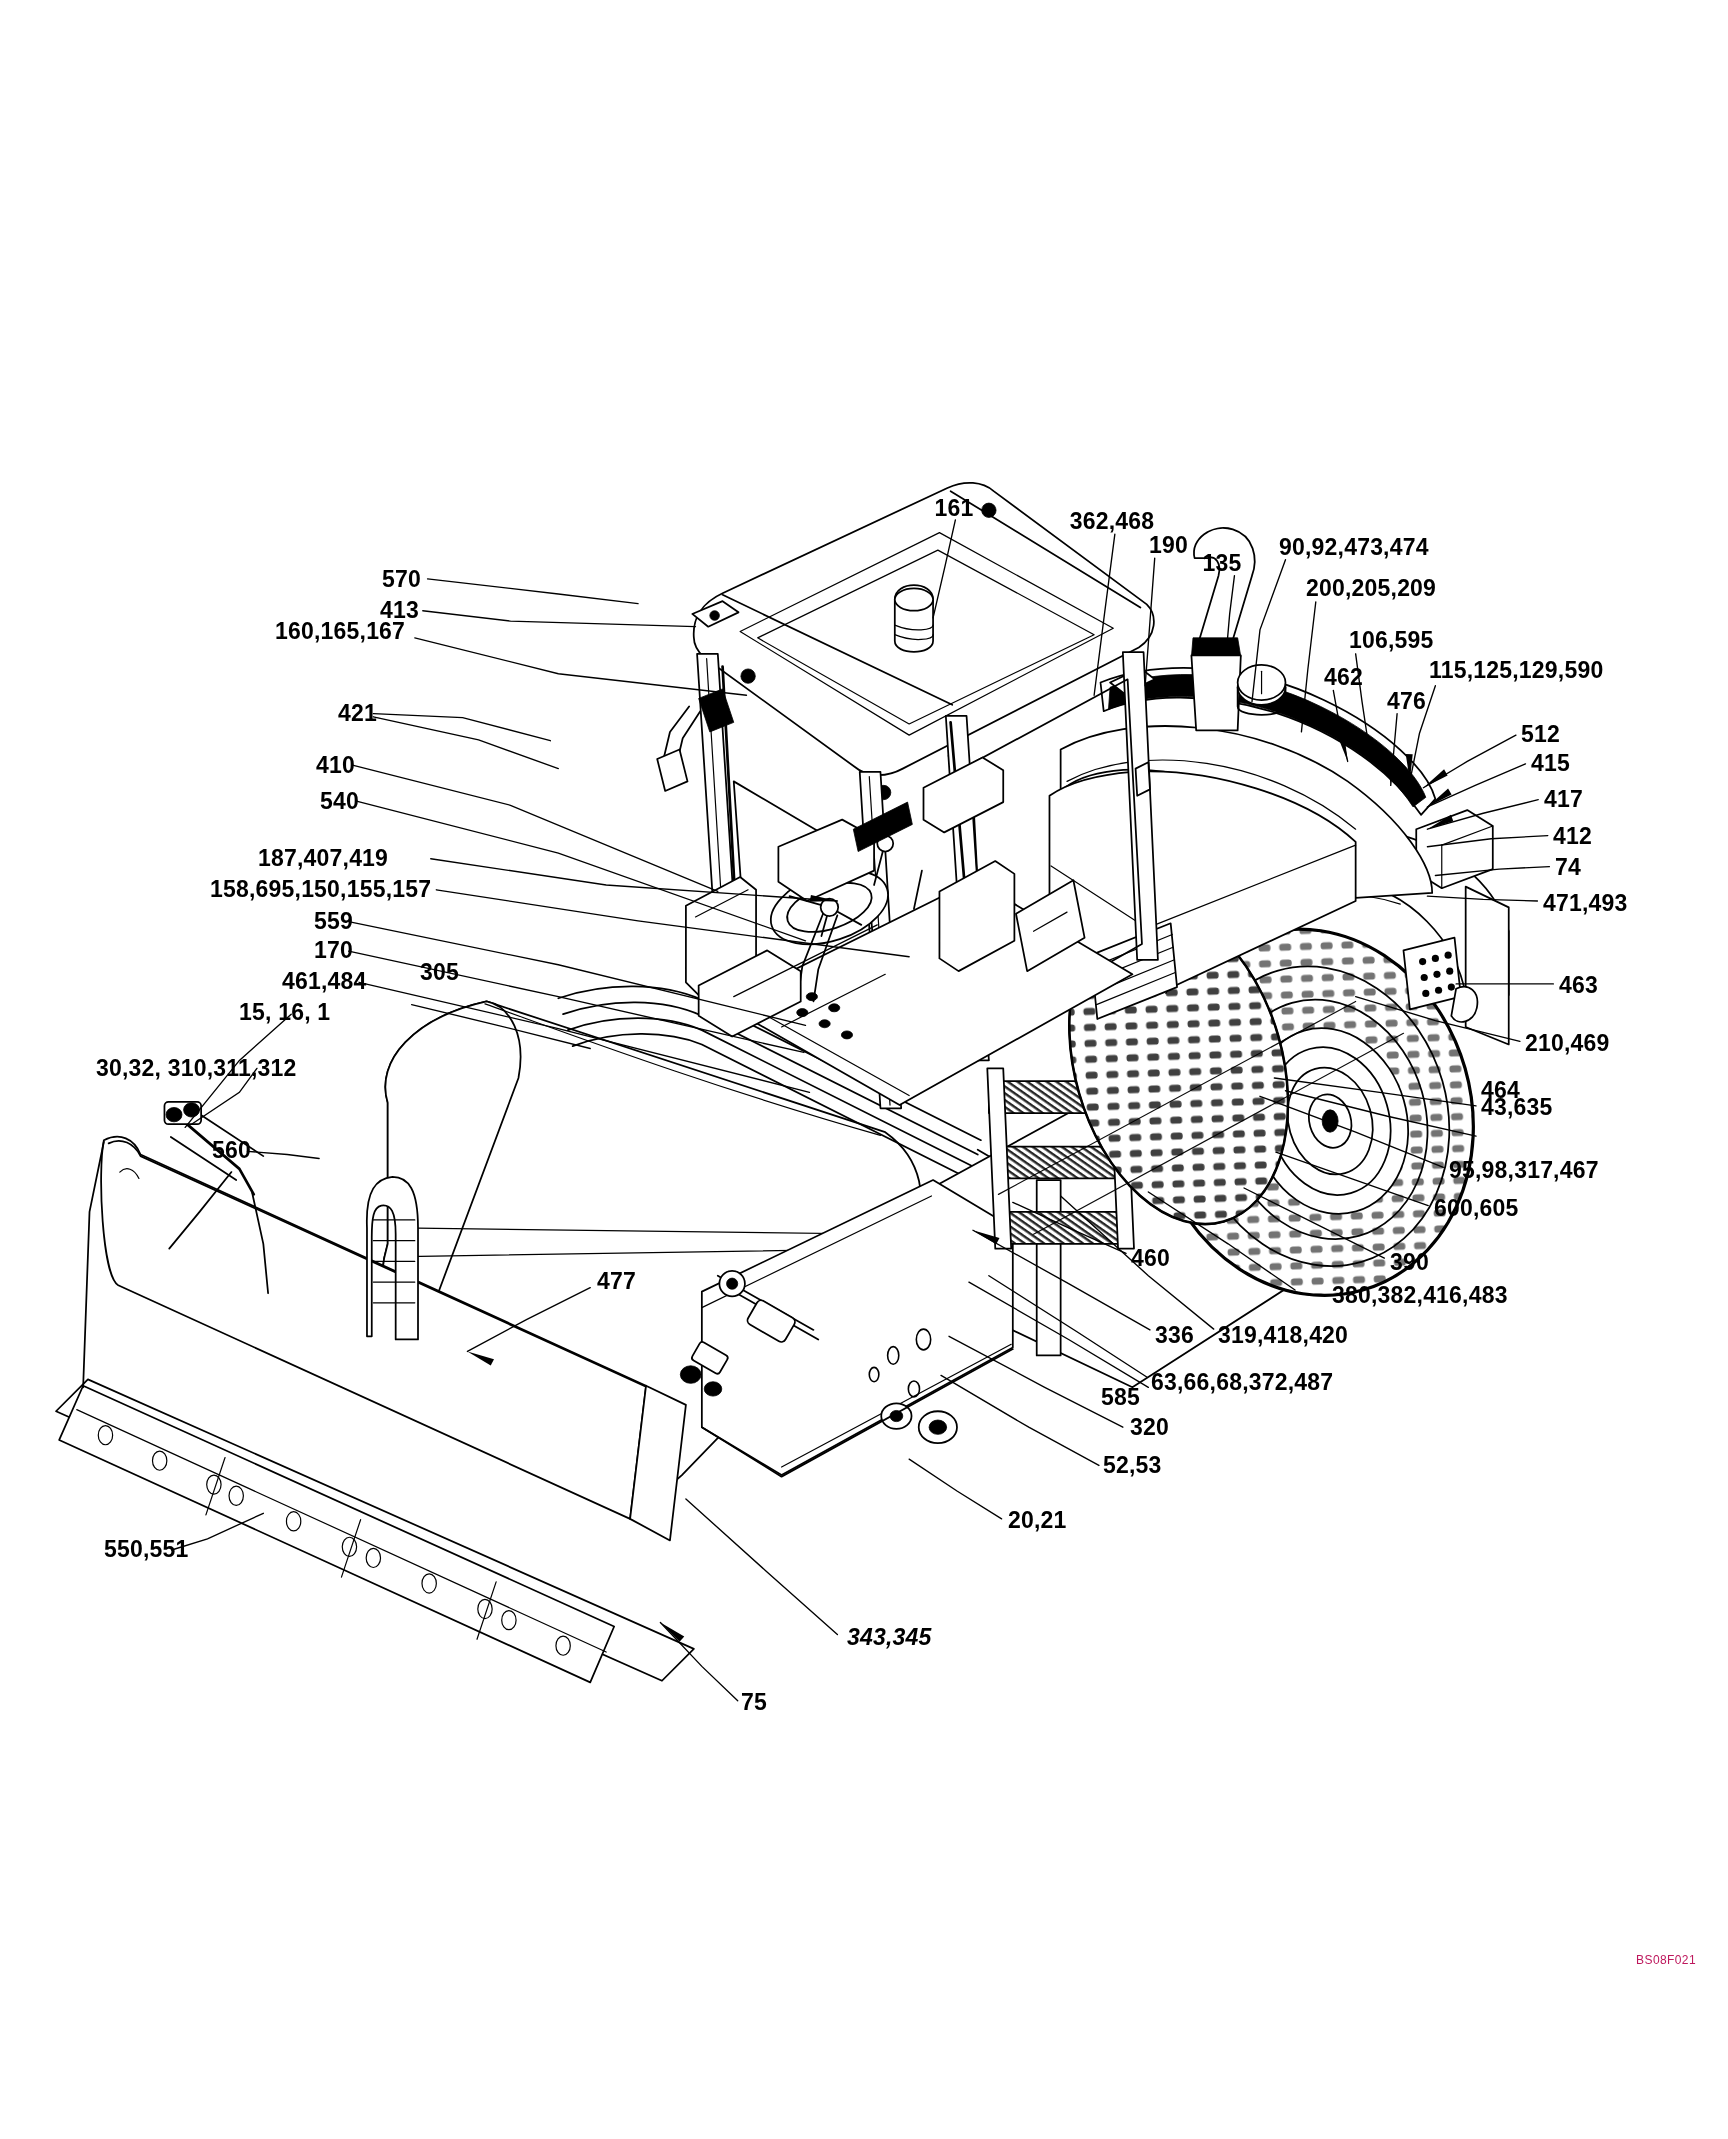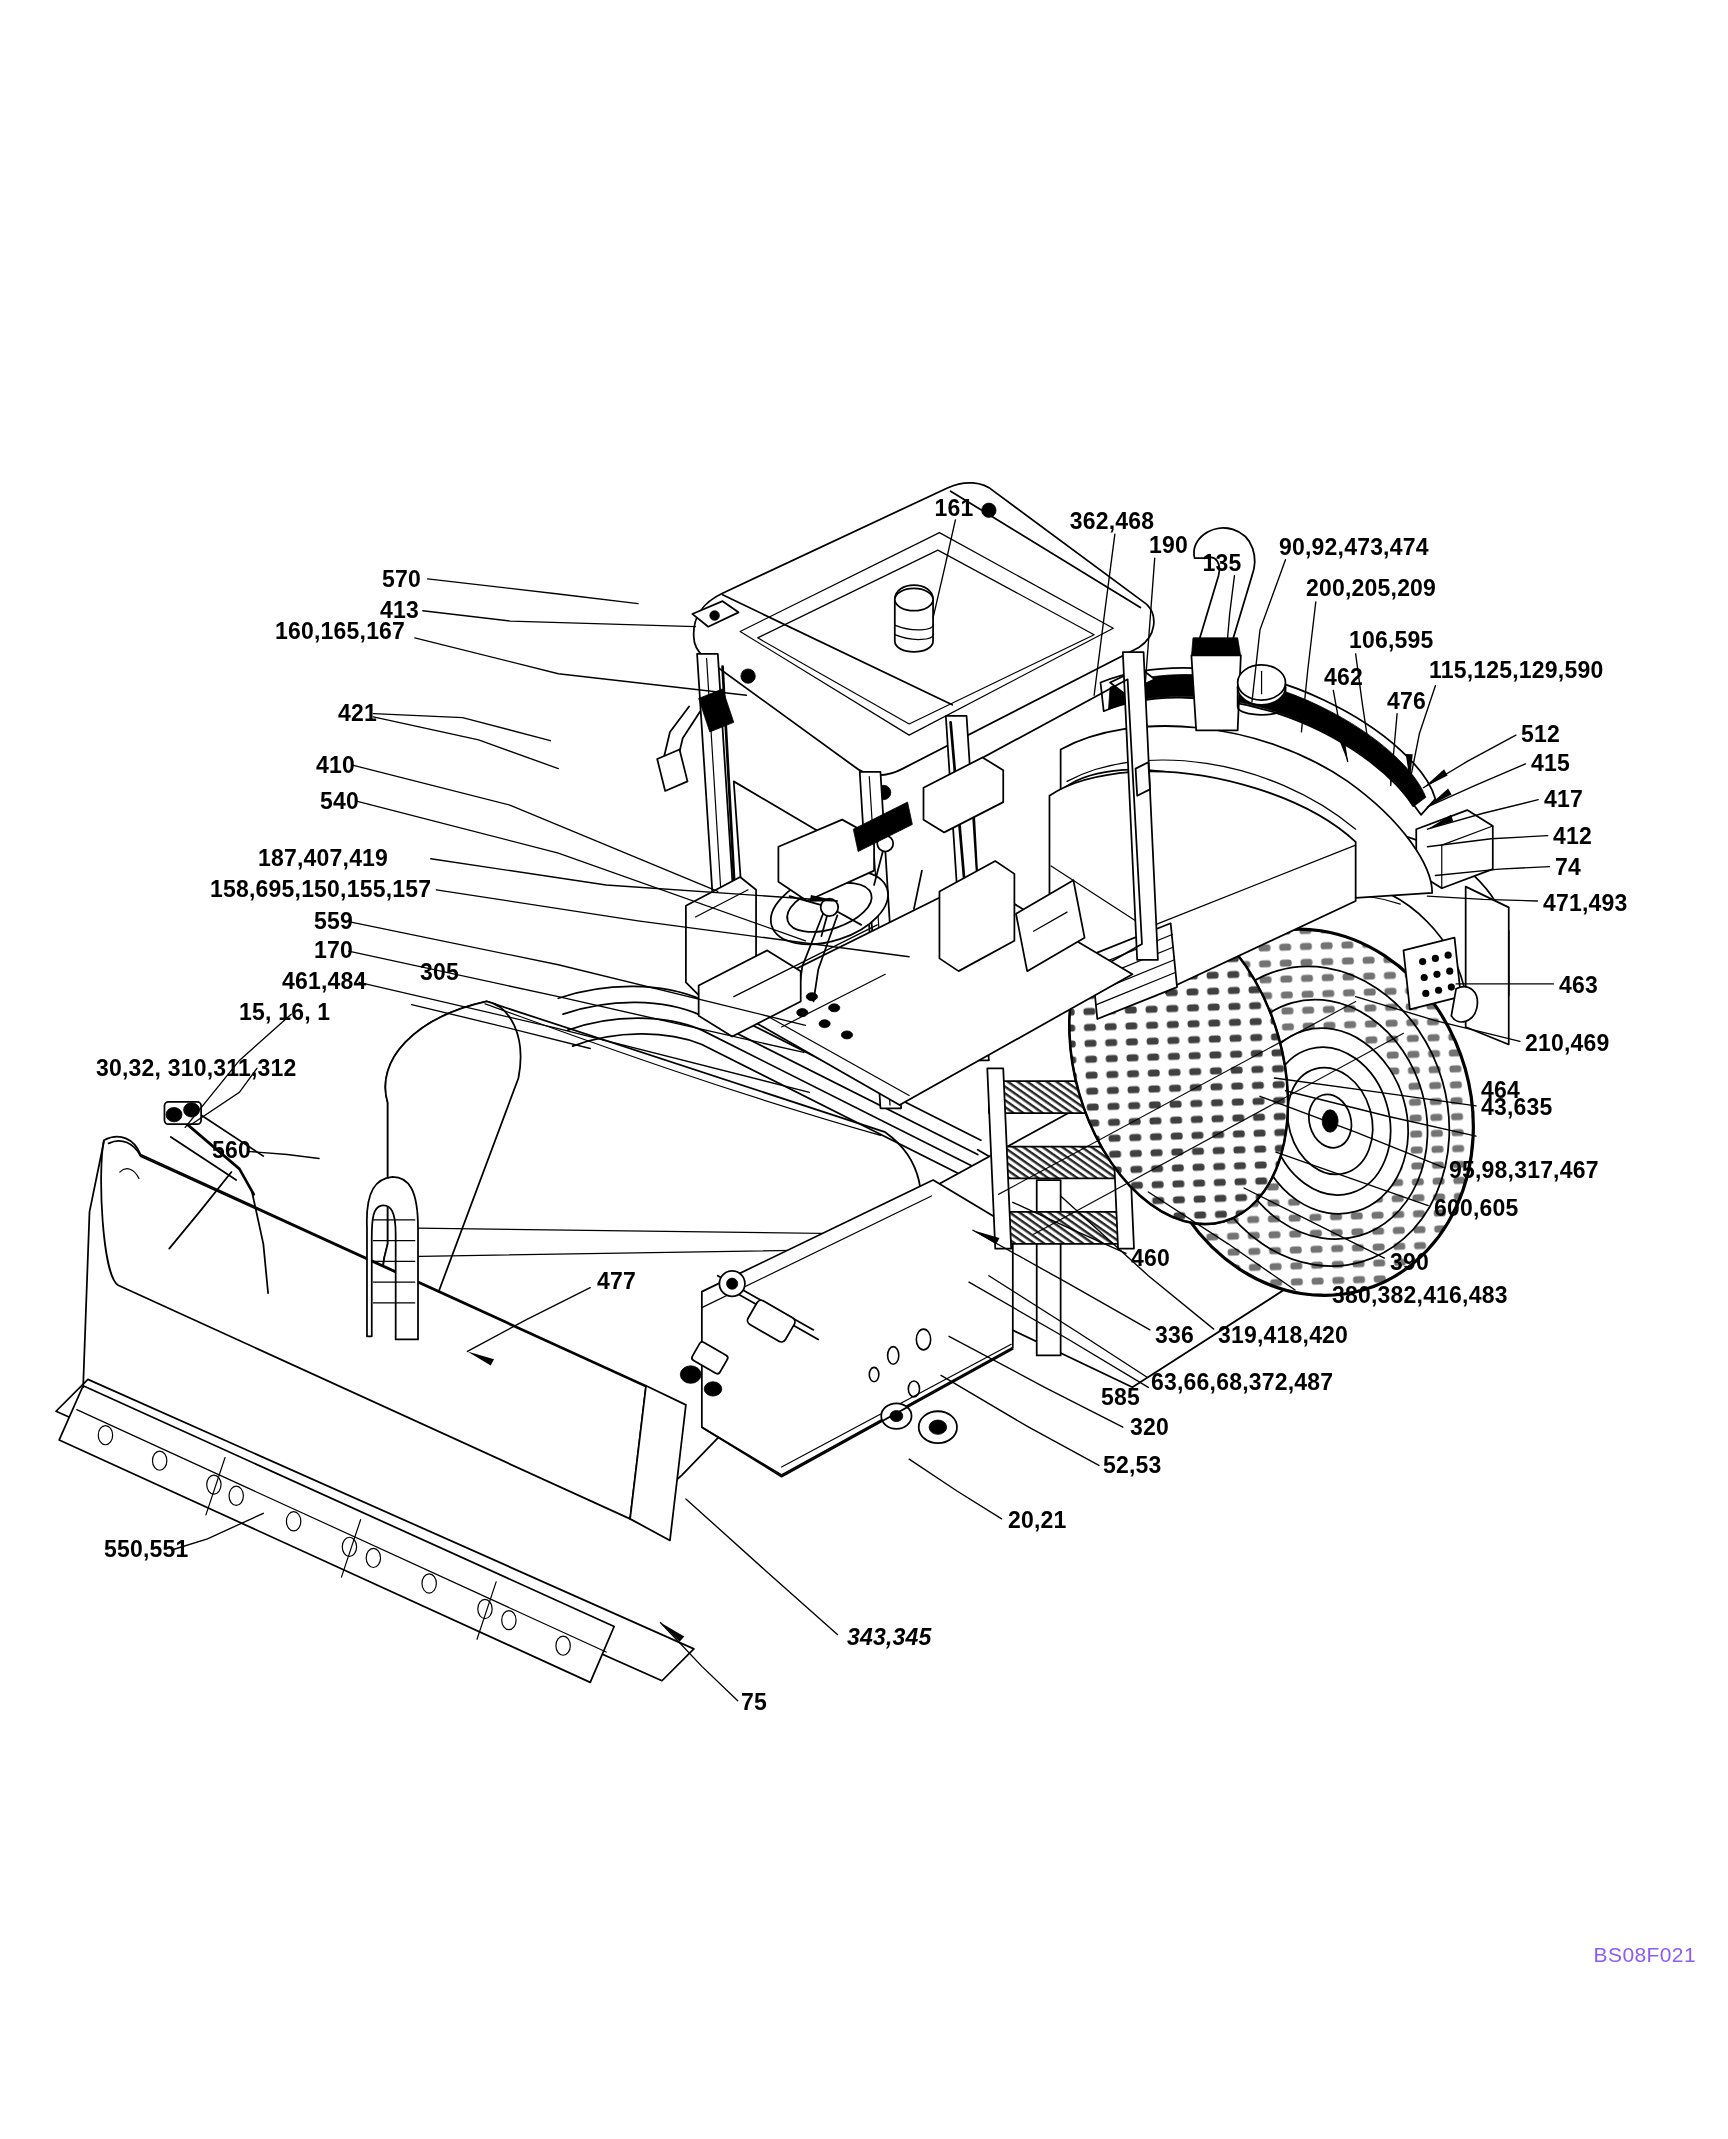--- a/index.html
+++ b/index.html
@@ -25,23 +25,23 @@
     line-height:1;
   }
   .callout.r{transform:translate(-100%,-50%);}
   .callout.l{transform:translate(0,-50%);}
   .callout.c{transform:translate(-50%,-50%);}
 
   .sheetcode{
     position:absolute;
     right:33px;bottom:17.5px;
     font-family:"Liberation Sans", sans-serif;
-    font-size:21px;
+    font-size:12px;
     font-weight:normal;
-    color:#8b5cf6;
+    color:#be185d;
     letter-spacing:0.4px;
   }
 
   
   .ln{fill:none;stroke:#000;stroke-width:2.2;stroke-linecap:round;stroke-linejoin:round;}
   .ln-t{fill:none;stroke:#000;stroke-width:1.5;stroke-linecap:round;stroke-linejoin:round;}
   .ln-h{fill:none;stroke:#000;stroke-width:3.4;stroke-linecap:round;stroke-linejoin:round;}
   .fillw{fill:#ffffff;stroke:#000;stroke-width:2.2;stroke-linejoin:round;}
   .fillw-t{fill:#ffffff;stroke:#000;stroke-width:1.5;stroke-linejoin:round;}
   .fillk{fill:#000000;stroke:#000;stroke-width:1;}

